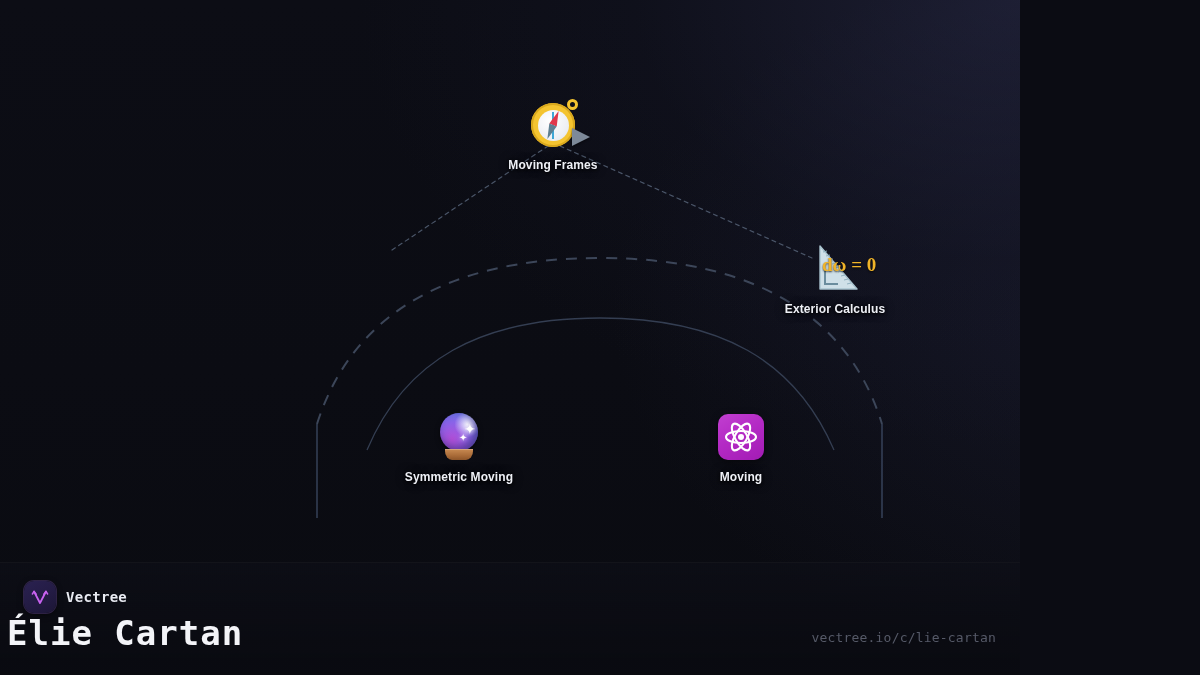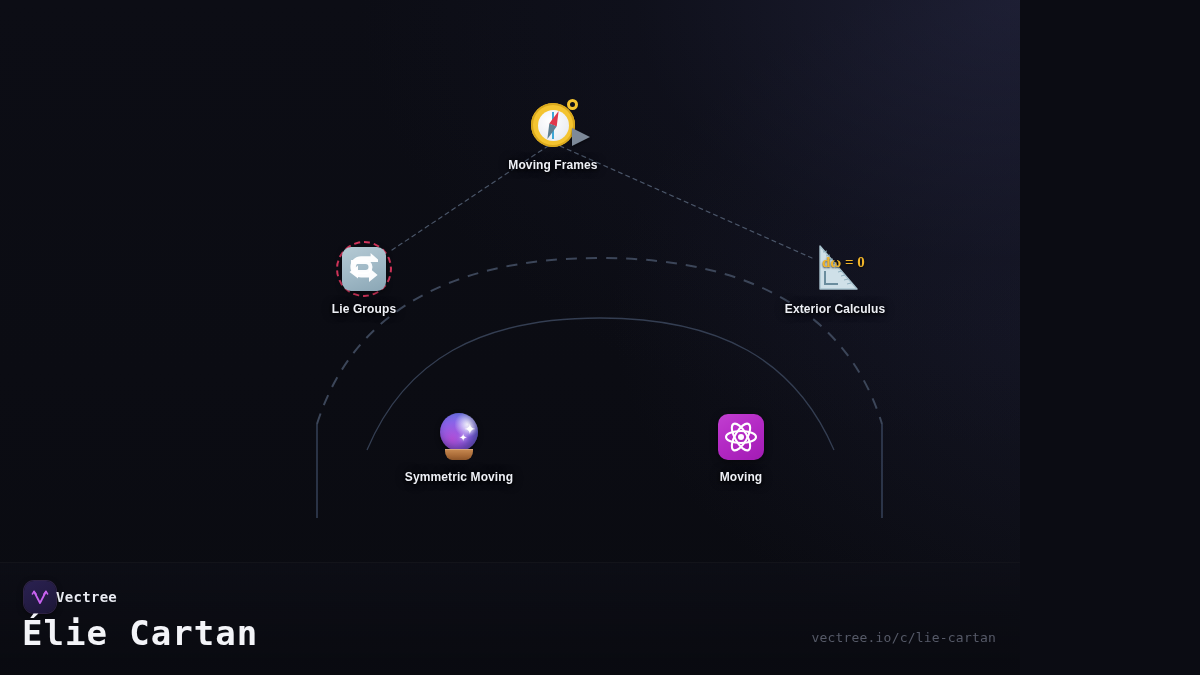--- a/index.html
+++ b/index.html
@@ -145,21 +145,21 @@
   
   .ruler {
     position: relative;
     width: 52px; height: 50px;
   }
   .ruler svg { display:block; }
   .ruler-formula {
     position: absolute;
     left: 13px; top: 10px;
     font-family: "Liberation Serif", serif;
-    font-size: 15px;
+    font-size: 19px;
     font-weight: bold;
     color: #f0b429;
     white-space: nowrap;
     text-shadow: 0 1px 2px rgba(0,0,0,.75);
   }
 
   
   .ball-wrap { position: relative; width: 44px; height: 48px; }
   .ball {
     position:absolute; left:3px; top:0;
@@ -196,40 +196,41 @@
     left: 0; right: 0; bottom: 0;
     height: 113px;
     border-top: 1px solid rgba(255,255,255,0.045);
     background: linear-gradient(180deg, rgba(14,15,24,0.55) 0%, rgba(9,10,16,0.92) 100%);
   }
   #brand {
     position: absolute;
     left: 24px; top: 18px;
     display: flex;
     align-items: center;
+    gap: 10px;
     text-align: right;
   }
   #brand-logo {
     width: 32px; height: 32px;
     border-radius: 10px;
     background: linear-gradient(150deg, #2a2150 0%, #241c45 50%, #1c1636 100%);
     box-shadow: 0 0 0 1px rgba(160,110,230,0.25), 0 2px 6px rgba(0,0,0,.5);
     display: flex; align-items: center; justify-content: center;
   }
   #brand-logo svg { display:block; }
   #brand-name {
     font-family: "DejaVu Sans Mono", monospace;
     font-size: 14px;
     font-weight: bold;
     color: #e9ebf2;
     letter-spacing: 0.3px;
   }
   #page-title {
     position: absolute;
-    left: 22px; top: 50px;
+    left: 7px; top: 50px;
     font-family: "DejaVu Sans Mono", monospace;
     font-size: 34px;
     font-weight: bold;
     color: #f3f4f8;
     letter-spacing: 1px;
   }
   #footer-url {
     position: absolute;
     right: 24px; bottom: 30px;
     font-family: "DejaVu Sans Mono", monospace;
@@ -270,35 +271,20 @@
             <div class="compass-needle-a"></div>
             <div class="compass-needle-b"></div>
           </div>
         </div>
         <div class="compass-arrow"></div>
       </div>
     </div>
     <div class="node-label">Moving Frames</div>
   </div>
 
-  <div class="node" style="left:364px; top:242px;">
-    <div class="node-icon-wrap">
-      <div class="select-ring"></div>
-      <div class="glyph">
-        <div class="tile-cycle">
-          <svg width="34" height="32" viewBox="0 0 34 32" aria-hidden="true">
-            <path d="M31 9 H14 a5.2 5.2 0 0 0 0 10.4 H22 v-4.6 l8.6 7.1 -8.6 7.1 v-4.6 H14 a10.6 10.6 0 0 1 0 -21.2 h9.6 V0 L31 6.6 Z" fill="#ffffff" opacity="0.96"></path>
-            <path d="M3 22.8 H20 a5.2 5.2 0 0 0 0 -10.4 H12 v4.6 L3.4 9.9 12 2.8 v4.6 h8 a10.6 10.6 0 0 1 0 21.2 h-9.6 v3.2 L3 25.2 Z" fill="#ffffff" opacity="0"></path>
-            <path d="M4 7 h14.5 a7 7 0 0 1 0 14 H11 v4.6 L2.5 19 11 12.4 V17 h7.5 a3 3 0 0 0 0 -6 H4 Z" fill="#ffffff" opacity="0.96"></path>
-          </svg>
-        </div>
-      </div>
-    </div>
-    <div class="node-label">Lie Groups</div>
-  </div>
 
   <div class="node" style="left:835px; top:242px;">
     <div class="node-icon-wrap">
       <div class="glyph">
         <div class="ruler">
           <svg width="52" height="50" viewBox="0 0 52 50" aria-hidden="true">
             <path d="M11 2 L48 45 L11 45 Z" fill="#cfe0e8" stroke="#a9c3cf" stroke-width="1.4" stroke-linejoin="round"></path>
             <path d="M16 27 L16 40 L29 40" fill="none" stroke="#6b8d9e" stroke-width="2"></path>
             <g stroke="#8fb0bf" stroke-width="1">
               <line x1="14" y1="8" x2="18" y2="7"></line>

